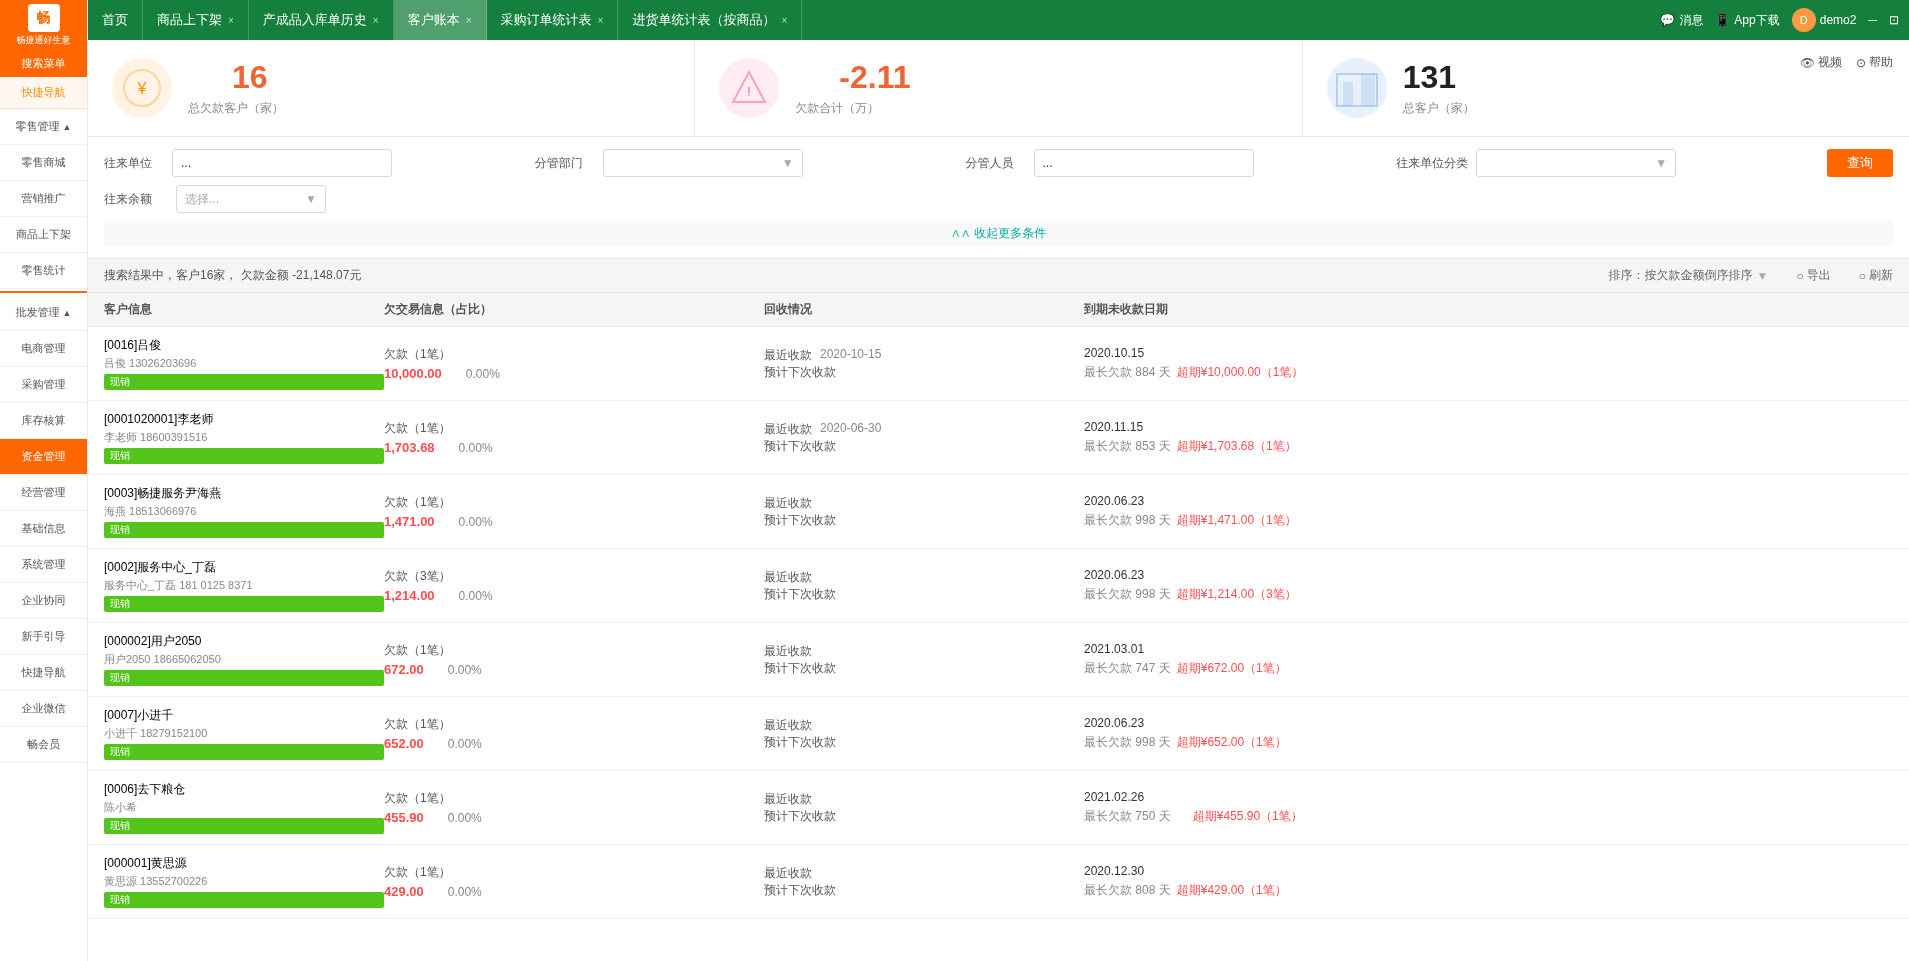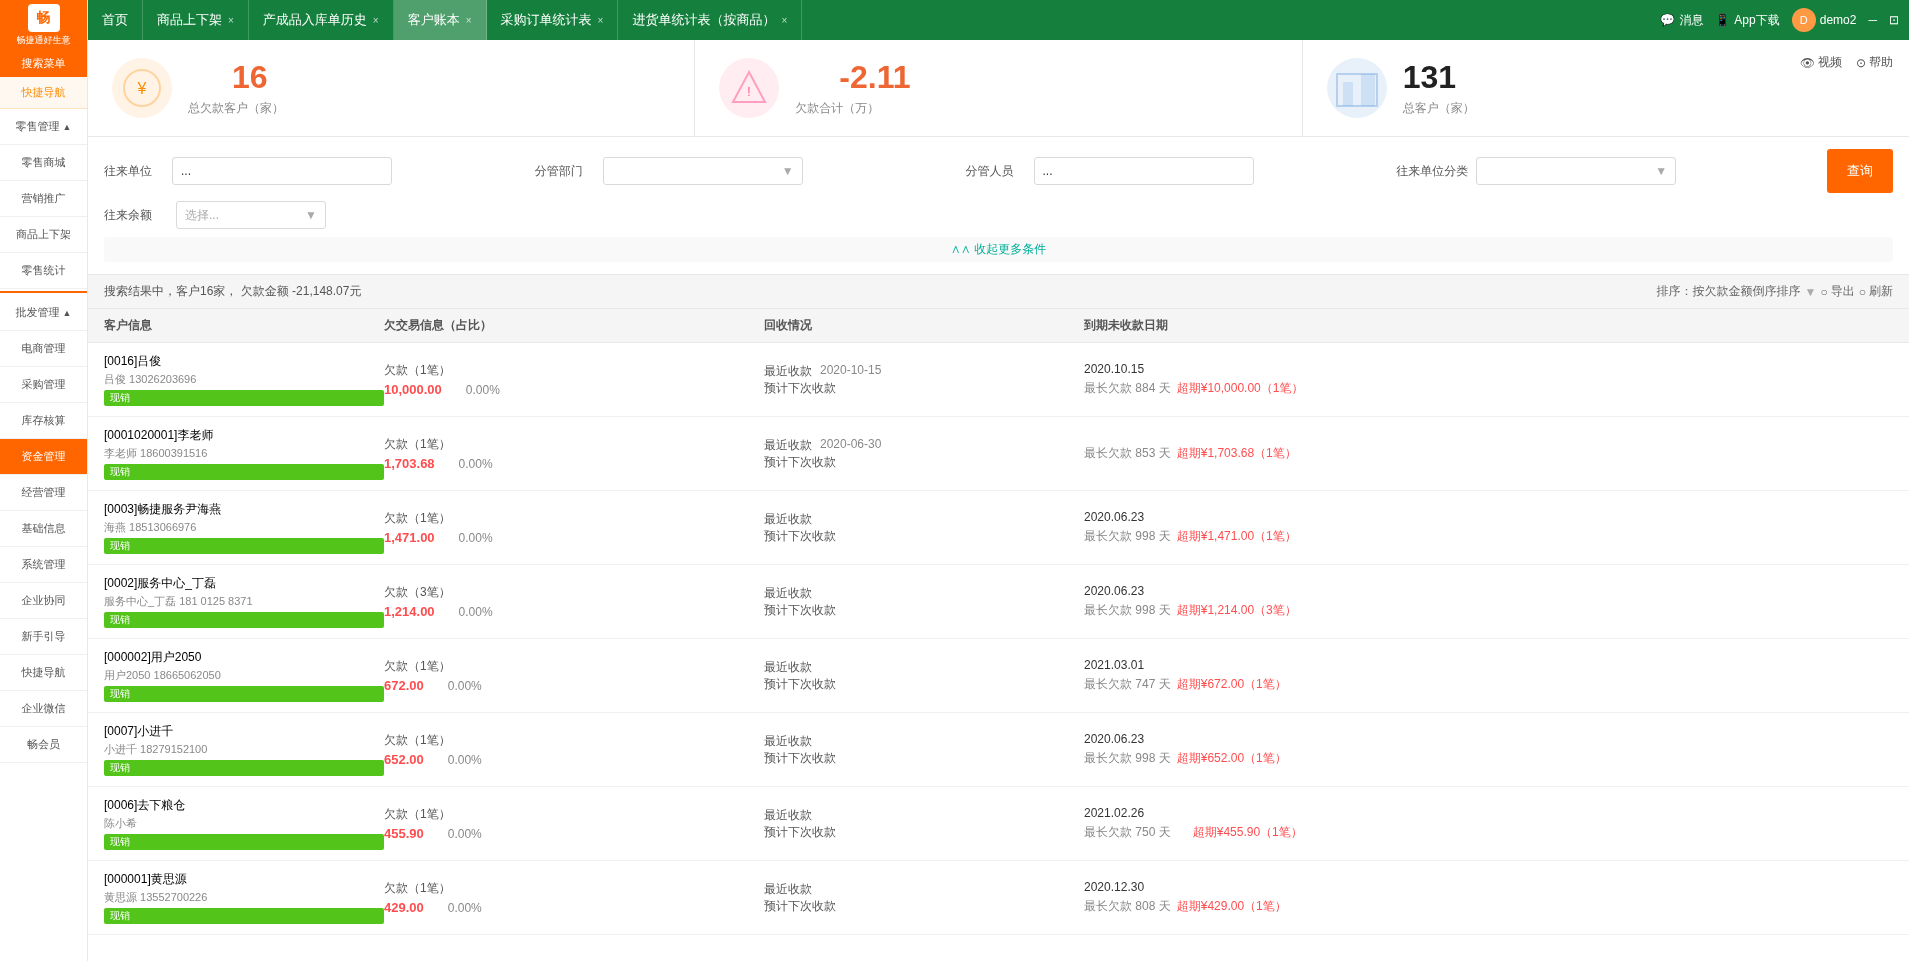--- a/index.html
+++ b/index.html
@@ -41,26 +41,26 @@
     .stat-label { font-size: 12px; color: #888; margin-top: 4px; }
 
     
     .filter-area { background: #fff; padding: 12px 16px; border-bottom: 1px solid #e8e8e8; }
     .filter-row { display: flex; align-items: center; gap: 12px; margin-bottom: 8px; }
     .filter-label { font-size: 12px; color: #555; white-space: nowrap; min-width: 60px; }
     .filter-input { border: 1px solid #d9d9d9; border-radius: 3px; padding: 4px 8px; font-size: 12px; color: #333; background: #fff; min-width: 160px; display: flex; align-items: center; justify-content: space-between; cursor: pointer; height: 28px; }
     .filter-input-wide { min-width: 220px; }
     .filter-select { border: 1px solid #d9d9d9; border-radius: 3px; padding: 4px 8px; font-size: 12px; color: #333; background: #fff; min-width: 200px; display: flex; align-items: center; justify-content: space-between; cursor: pointer; height: 28px; }
     .collapse-bar { text-align: center; padding: 4px; color: #00b09b; font-size: 12px; cursor: pointer; background: #f9f9f9; border-radius: 3px; margin-top: 4px; }
-    .query-btn { background: #ff6600; color: #fff; border: none; border-radius: 3px; padding: 6px 20px; font-size: 13px; cursor: pointer; height: 44px; display: flex; align-items: center; }
+    .query-btn { background: #ff6600; color: #fff; border: none; border-radius: 3px; padding: 6px 20px; font-size: 13px; cursor: pointer; height: 28px; display: flex; align-items: center; }
 
     
     .results-bar { background: #f5f5f5; padding: 8px 16px; display: flex; align-items: center; justify-content: space-between; border-bottom: 1px solid #e8e8e8; }
     .results-text { font-size: 12px; color: #555; }
-    .results-right { display: flex; align-items: center; gap: 4px; font-size: 12px; color: #666; }
+    .results-right { display: flex; align-items: center; gap: 28px; font-size: 12px; color: #666; }
     .sort-select { display: flex; align-items: center; gap: 4px; cursor: pointer; }
 
     
     .table-container { flex: 1; overflow-y: auto; background: #fff; }
     .table-header { display: grid; grid-template-columns: 280px 380px 320px 1fr; background: #f5f5f5; padding: 8px 16px; border-bottom: 1px solid #e8e8e8; font-size: 12px; color: #555; font-weight: bold; }
     .table-row { display: grid; grid-template-columns: 280px 380px 320px 1fr; padding: 10px 16px; border-bottom: 1px solid #f0f0f0; background: #fff; }
     .customer-name { color: #000000; cursor: pointer; font-size: 12px; }
     .customer-phone { font-size: 11px; color: #888; margin-top: 2px; }
     .customer-tag { display: inline-block; background: #52c41a; color: #fff; padding: 1px 6px; border-radius: 2px; font-size: 10px; margin-top: 3px; }
     .debt-amount { color: #ff4d4f; font-size: 13px; font-weight: bold; cursor: pointer; }
@@ -373,20 +373,21 @@
             </div>
           </div>
           <div class="col-cell">
             <div style="display:flex;gap:8px;">
               <span class="recovery-label">最近收款</span>
               <span class="recovery-date">2020-06-30</span>
             </div>
             <span class="recovery-label">预计下次收款</span>
           </div>
           <div class="col-cell">
+            <span class="due-date">2020.11.15</span>
             <div style="display:flex;gap:6px;align-items:center;">
               <span class="overdue-days">最长欠款 853 天</span>
               <span class="overdue-amount">超期¥1,703.68（1笔）</span>
             </div>
           </div>
         </div>
 
         <div class="table-row">
           <div class="col-cell">
             <span class="customer-name">[0003]畅捷服务尹海燕</span>

